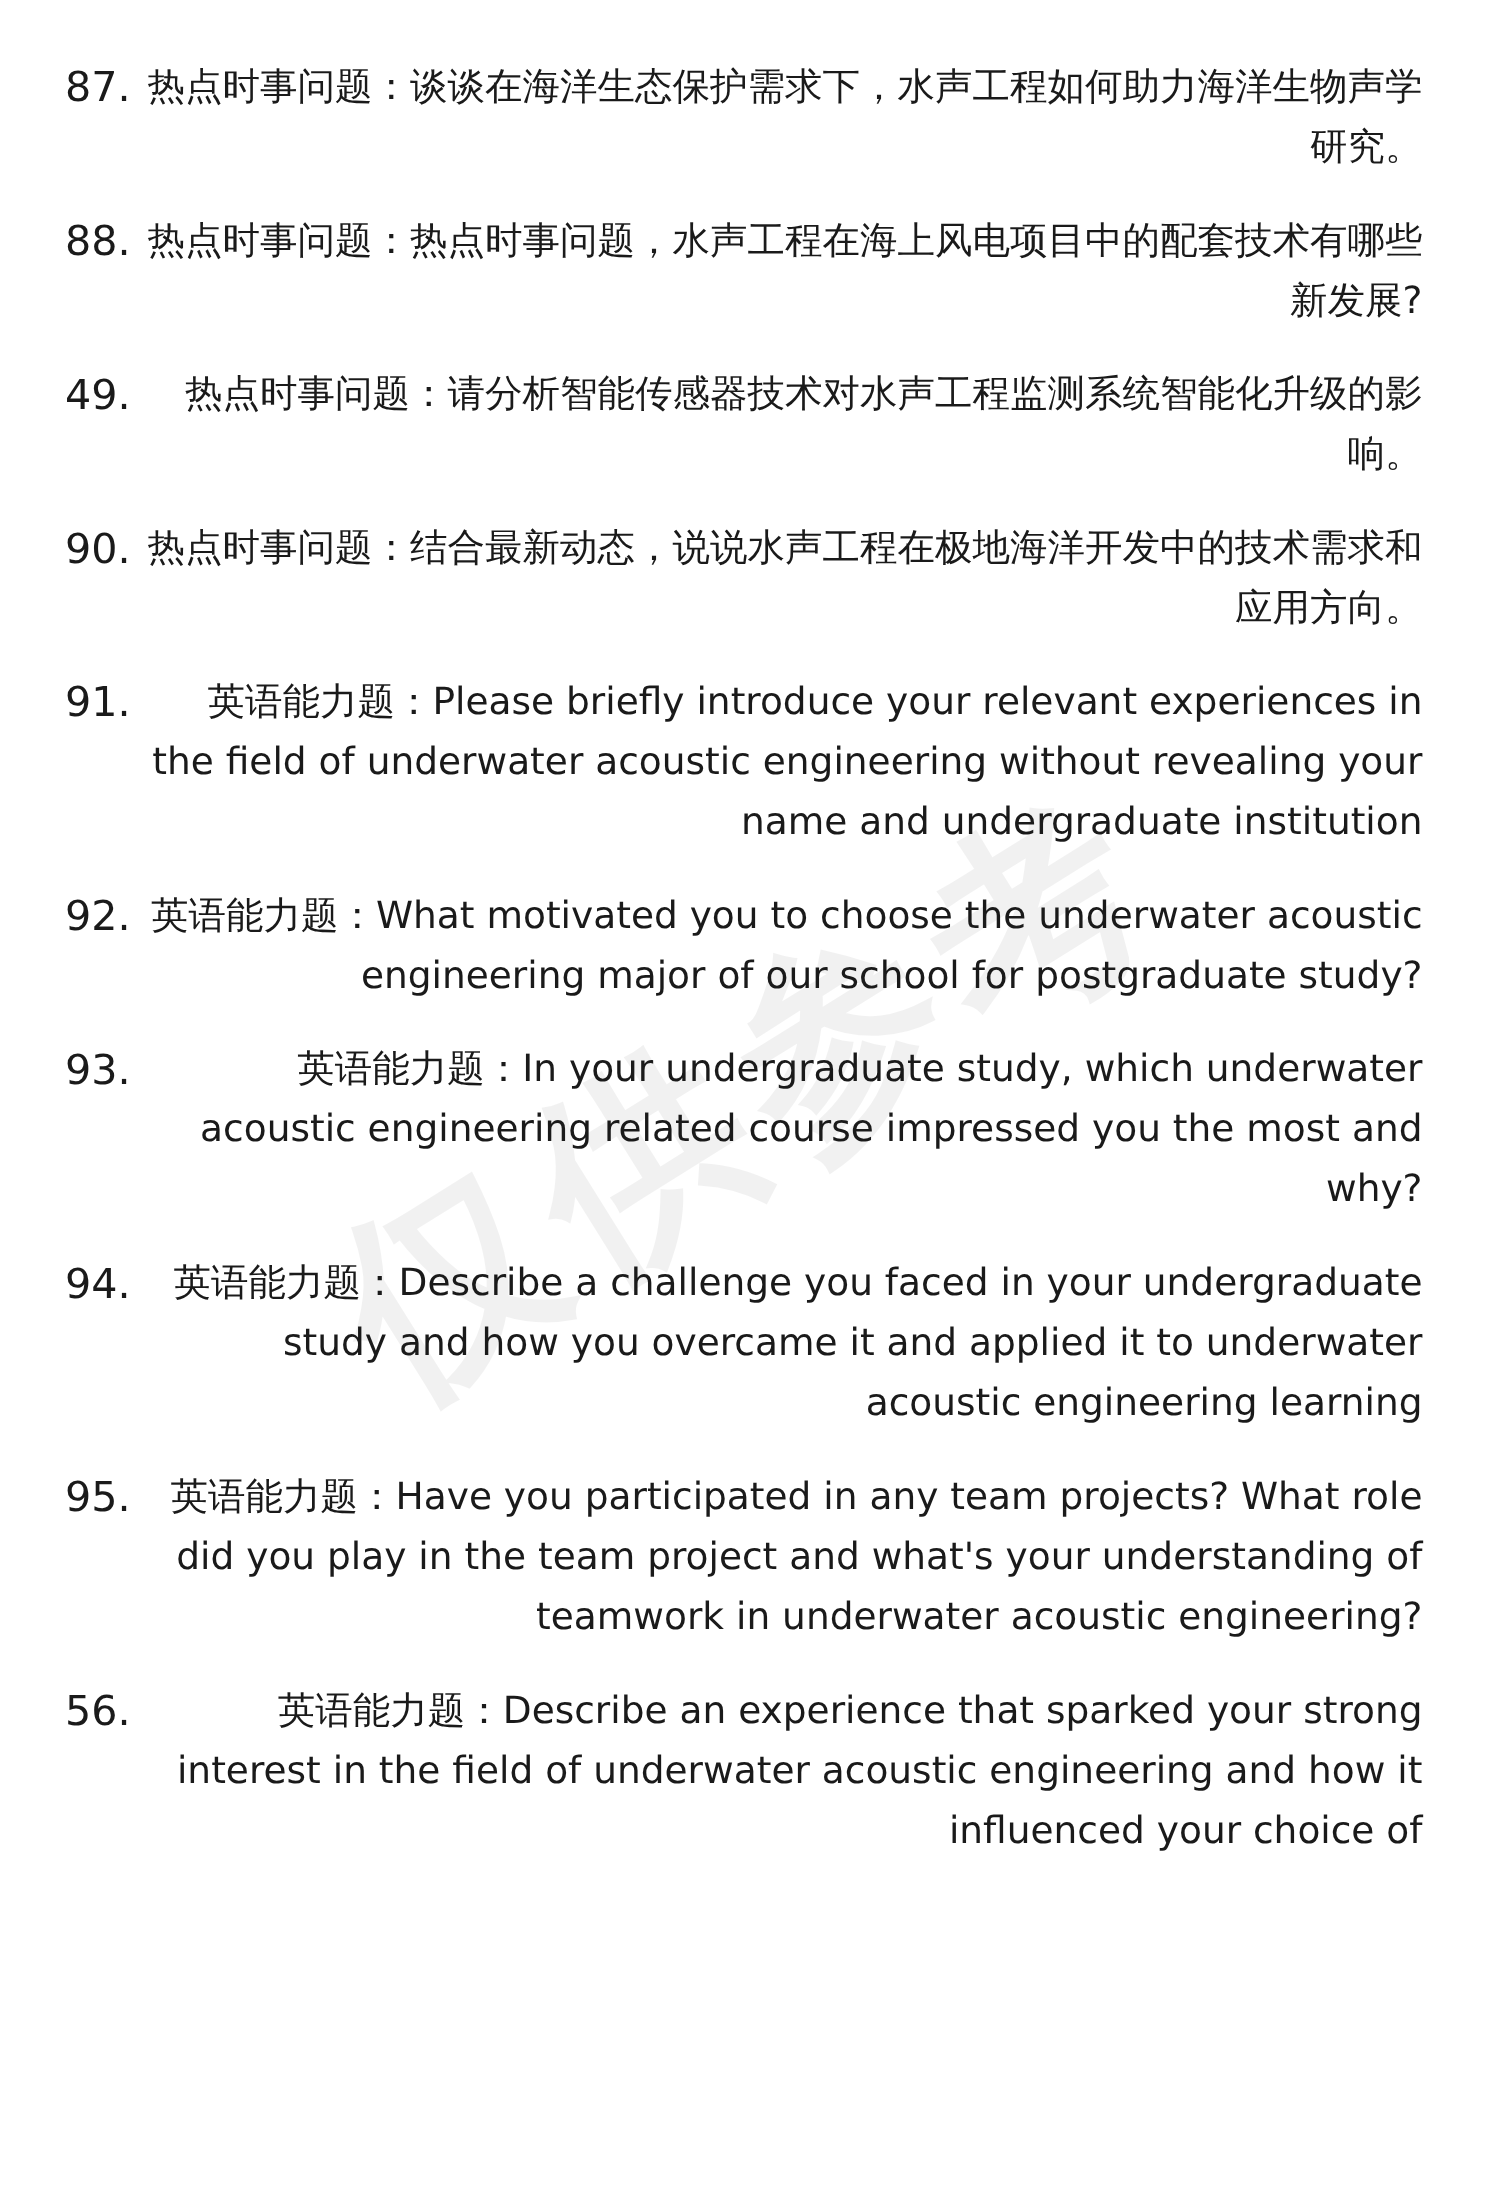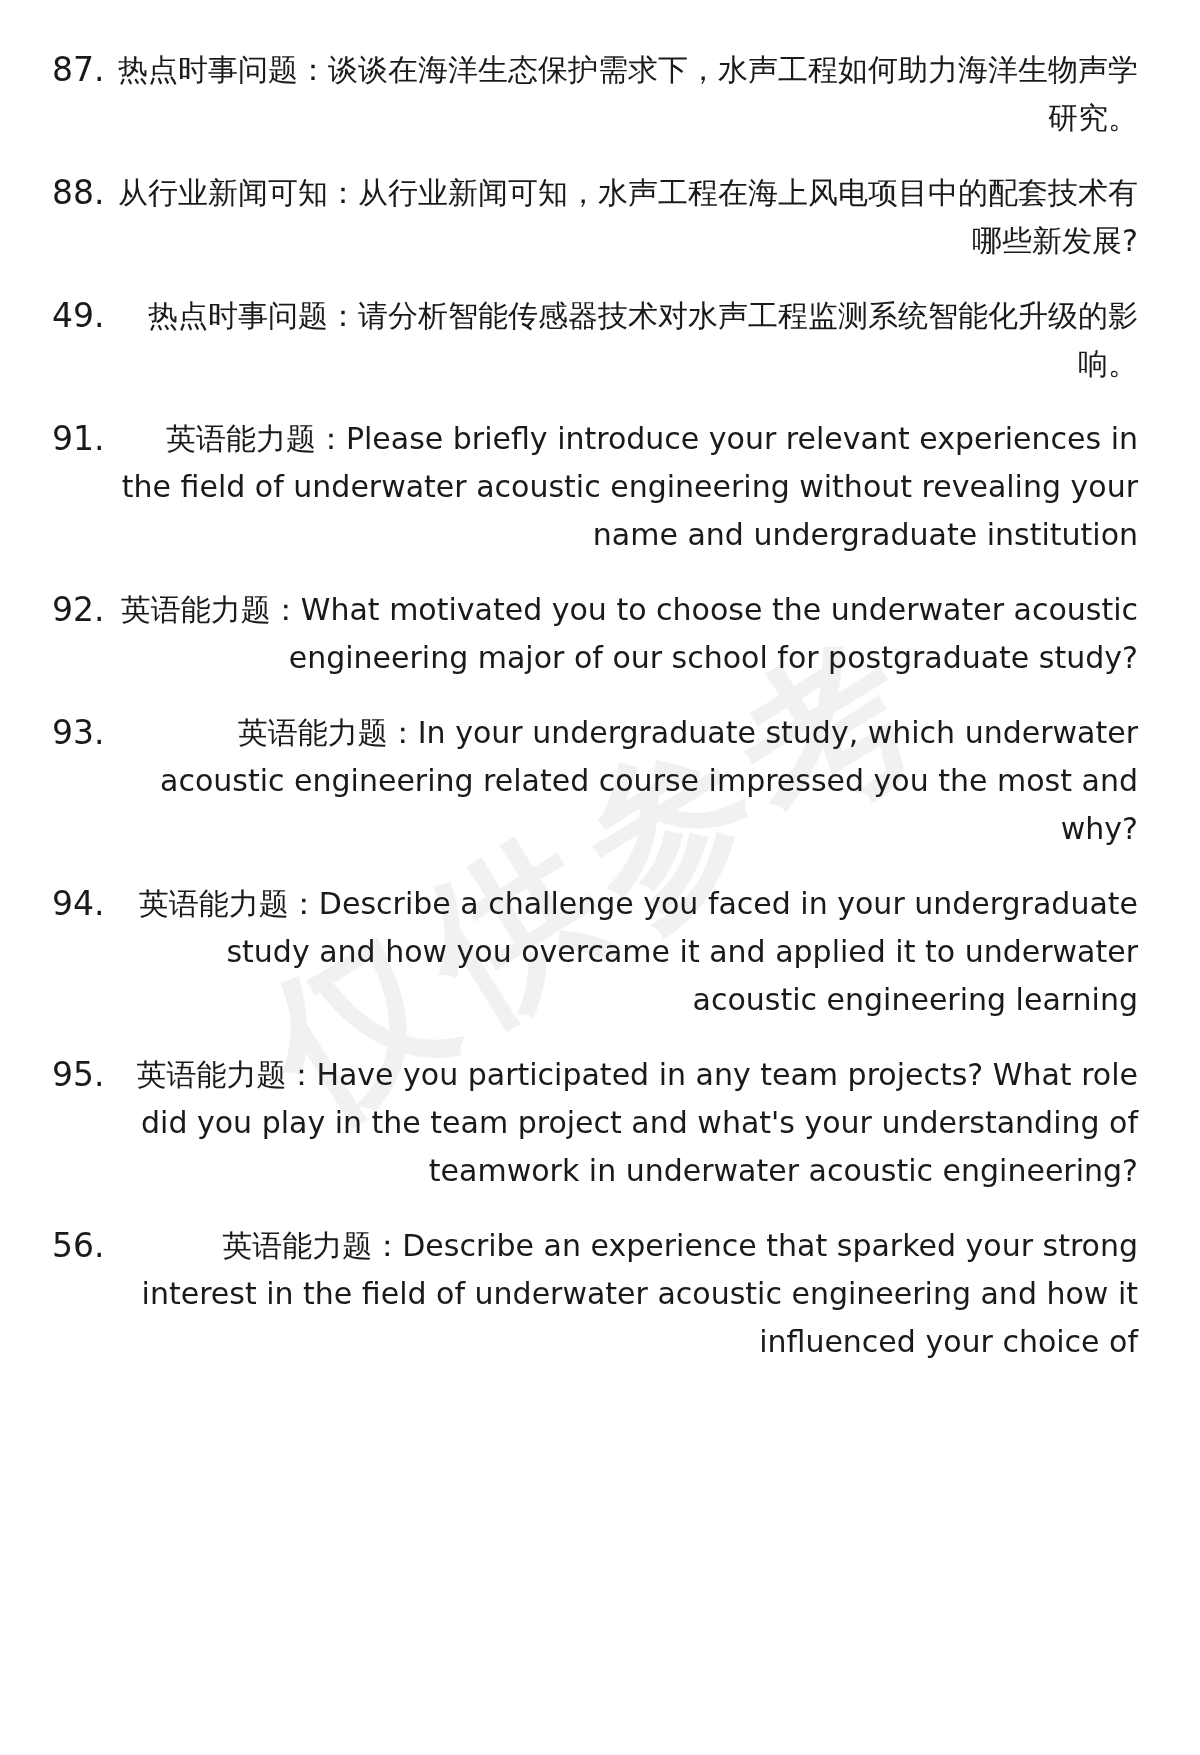--- a/index.html
+++ b/index.html
@@ -79,28 +79,32 @@
 
   <div class="content">
 
     <div class="qitem">
       <div class="qnum">87.</div>
       <div class="qtext">热点时事问题：谈谈在海洋生态保护需求下，水声工程如何助力海洋生物声学研究。</div>
     </div>
 
     <div class="qitem">
       <div class="qnum">88.</div>
-      <div class="qtext">从行业新闻可知：从行业新闻可知，水声工程在海上风电项目中的配套技术有哪些新发展?</div>
+      <div class="qtext">热点时事问题：热点时事问题，水声工程在海上风电项目中的配套技术有哪些新发展?</div>
     </div>
 
     <div class="qitem">
       <div class="qnum">49.</div>
       <div class="qtext">热点时事问题：请分析智能传感器技术对水声工程监测系统智能化升级的影响。</div>
     </div>
 
+    <div class="qitem">
+      <div class="qnum">90.</div>
+      <div class="qtext">热点时事问题：结合最新动态，说说水声工程在极地海洋开发中的技术需求和应用方向。</div>
+    </div>
 
     <div class="qitem">
       <div class="qnum">91.</div>
       <div class="qtext">英语能力题：Please briefly introduce your relevant experiences in the field of underwater acoustic engineering without revealing your name and undergraduate institution</div>
     </div>
 
     <div class="qitem">
       <div class="qnum">92.</div>
       <div class="qtext">英语能力题：What motivated you to choose the underwater acoustic engineering major of our school for postgraduate study?</div>
     </div>

